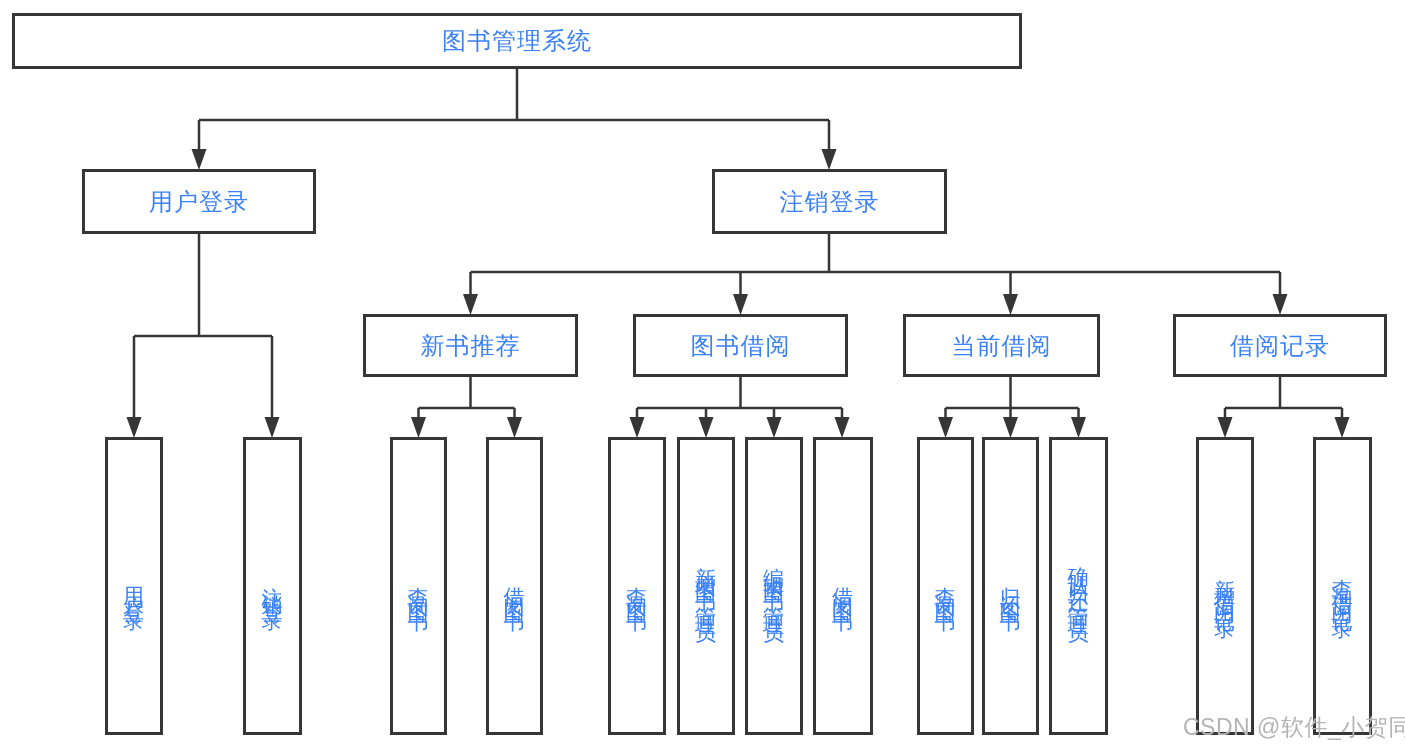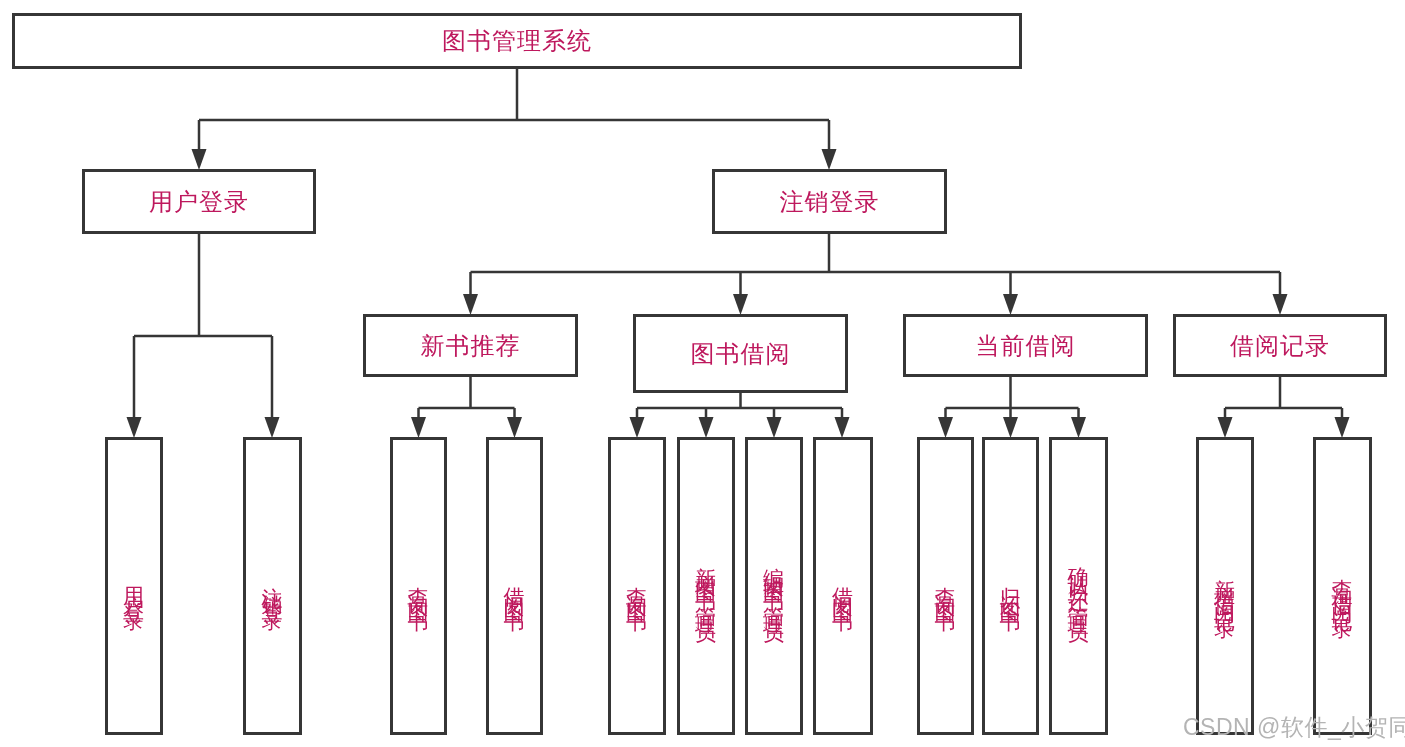--- a/index.html
+++ b/index.html
@@ -25,21 +25,21 @@
   .box {
     position: absolute;
     box-sizing: border-box;
     background: #ffffff;
     border: 3px solid #363636;
     display: flex;
     align-items: center;
     justify-content: center;
   }
   .box .lbl {
-    color: #be185d;
+    color: #3b82f6;
     font-size: 24px;
     letter-spacing: 1px;
     white-space: nowrap;
   }
   .vbox .lbl {
     writing-mode: vertical-rl;
     text-orientation: mixed;
     font-size: 21px;
     letter-spacing: 8px;
     line-height: 1;
@@ -103,24 +103,24 @@
   <div class="box" style="left:82px; top:169px; width:234px; height:65px;">
     <span class="lbl">用户登录</span>
   </div>
   <div class="box" style="left:712px; top:169px; width:235px; height:65px;">
     <span class="lbl">注销登录</span>
   </div>
 
   <div class="box" style="left:363px; top:314px; width:215px; height:63px;text-align:center;">
     <span class="lbl">新书推荐</span>
   </div>
-  <div class="box" style="left:633px; top:314px; width:215px; height:79px;">
+  <div class="box" style="left:633px; top:314px; width:215px; height:63px;">
     <span class="lbl">图书借阅</span>
   </div>
-  <div class="box" style="left:903px; top:314px; width:245px; height:63px;">
+  <div class="box" style="left:903px; top:314px; width:197px; height:63px;">
     <span class="lbl">当前借阅</span>
   </div>
   <div class="box" style="left:1173px; top:314px; width:214px; height:63px;">
     <span class="lbl">借阅记录</span>
   </div>
 
   <div class="box vbox" style="left:105px; top:437px; width:58px; height:298px;">
     <span class="lbl">用户登录</span>
   </div>
   <div class="box vbox" style="left:243px; top:437px; width:59px; height:298px;">

